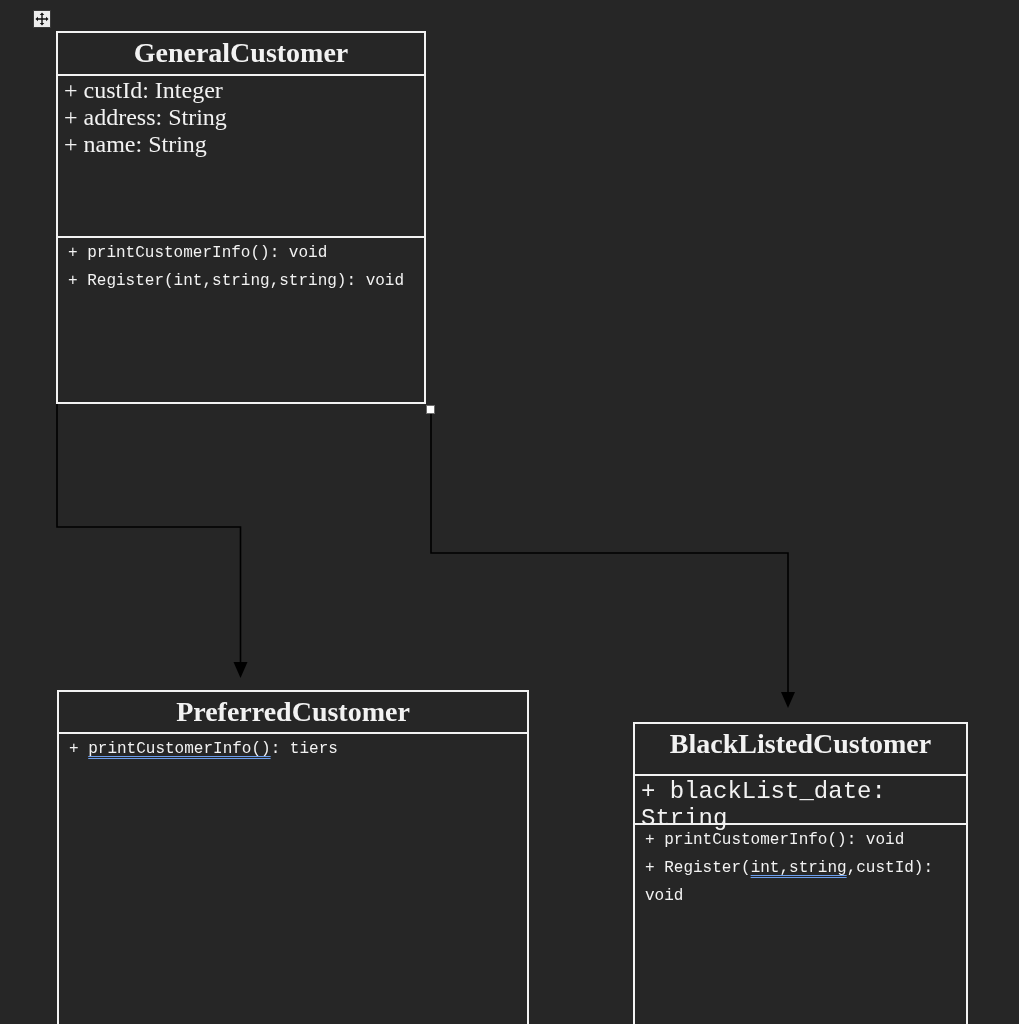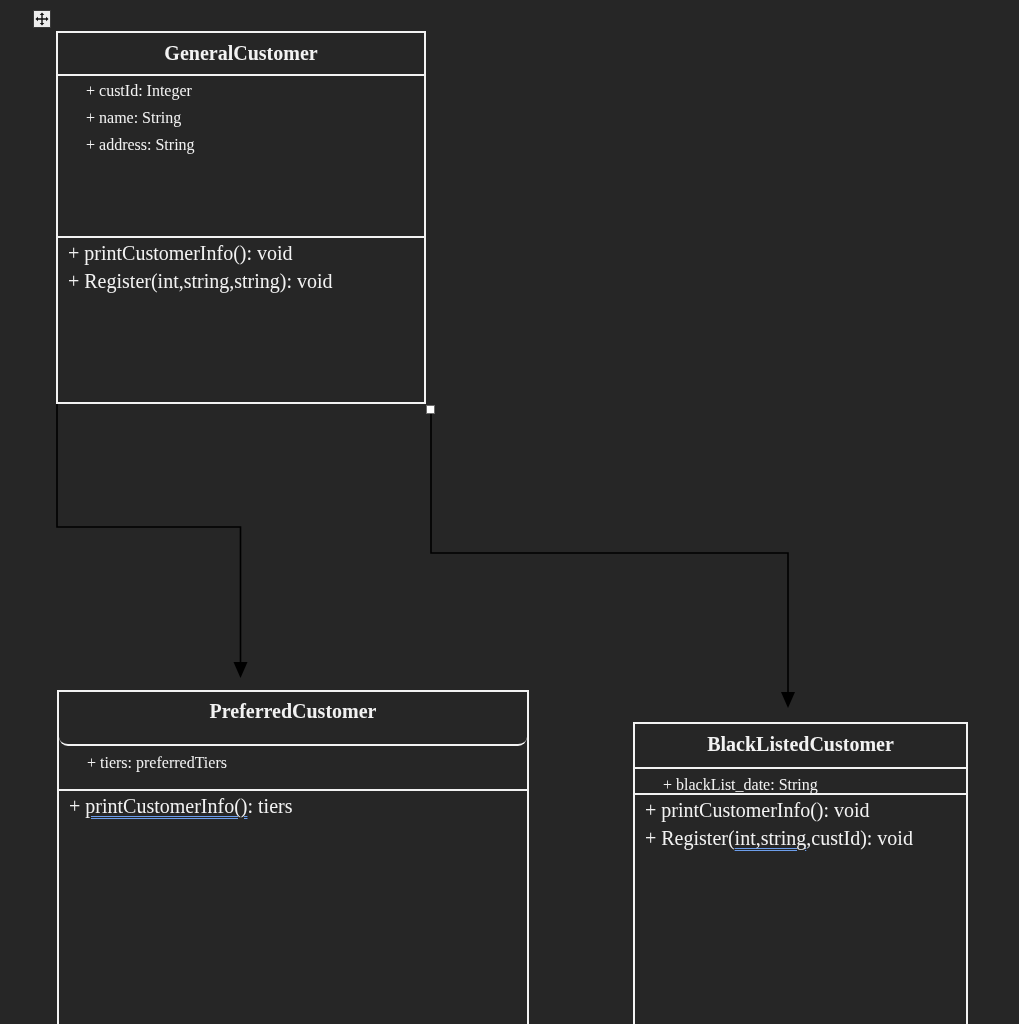--- a/index.html
+++ b/index.html
@@ -29,55 +29,56 @@
     position: absolute;
     box-sizing: border-box;
     border: 2px solid #f2f2f2;
     color: #f2f2f2;
     background: transparent;
   }
   .uml-title {
     box-sizing: border-box;
     border-bottom: 2px solid #f2f2f2;
     font-weight: bold;
-    font-size: 20px;
+    font-size: 28px;
     text-align: center;
   }
   .uml-attrs {
     box-sizing: border-box;
     border-bottom: 2px solid #f2f2f2;
-    padding: 1px 0 0 28px;
-    font-size: 16px;
+    padding: 1px 0 0 6px;
+    font-size: 24px;
     line-height: 27px;
   }
   .uml-methods {
     box-sizing: border-box;
     padding: 1px 0 0 10px;
-    font-size: 20px;
+    font-size: 16px;
     line-height: 28px;
+    font-family: Liberation Mono, monospace;
   }
   .gram {
     text-decoration-line: underline;
     text-decoration-style: double;
     text-decoration-color: #6d9eeb;
     text-decoration-thickness: 1px;
     text-underline-offset: 3px;
   }
   
   #cls-general { left: 56px; top: 31px; width: 370px; height: 373px; }
   #cls-general .uml-title { height: 43px; line-height: 40px; }
   #cls-general .uml-attrs { height: 162px; }
   
   #cls-preferred { left: 57px; top: 690px; width: 472px; height: 400px; }
-  #cls-preferred .uml-title { height: 54px; line-height: 39px; border-radius: 9px; }
+  #cls-preferred .uml-title { height: 42px; line-height: 39px; }
   #cls-preferred .uml-attrs { height: 45px; padding-top: 3px; }
   
   #cls-blacklisted { left: 633px; top: 722px; width: 335px; height: 360px; }
-  #cls-blacklisted .uml-title { height: 45px; line-height: 40px; text-align: center; }
-  #cls-blacklisted .uml-attrs { height: 26px; padding-top: 2px; }
+  #cls-blacklisted .uml-title { height: 52px; line-height: 40px; text-align: center; }
+  #cls-blacklisted .uml-attrs { height: 49px; padding-top: 2px; font-family: Liberation Mono, monospace; }
 
   .move-handle {
     position: absolute;
     left: 33px;
     top: 10px;
     width: 18px;
     height: 18px;
     background: #ededed;
     border: 1px solid #3a3a3a;
     box-sizing: border-box;
@@ -117,36 +118,33 @@
       <svg width="14" height="14" viewBox="0 0 16 16" xmlns="http://www.w3.org/2000/svg">
         <path fill="#111111" d="M8 0.5 L5.4 3.4 H7.2 V7.2 H3.4 V5.4 L0.5 8 L3.4 10.6 V8.8 H7.2 V12.6 H5.4 L8 15.5 L10.6 12.6 H8.8 V8.8 H12.6 V10.6 L15.5 8 L12.6 5.4 V7.2 H8.8 V3.4 H10.6 Z"></path>
       </svg>
     </span>
   </div>
 
   <div class="uml-class" id="cls-general">
     <div class="uml-title">GeneralCustomer</div>
     <div class="uml-attrs">
       <div>+ custId: Integer</div>
+      <div>+ address: String</div>
       <div>+ name: String</div>
-      <div>+ address: String</div>
     </div>
     <div class="uml-methods">
       <div><span>+ printCustomerInfo(): void</span></div>
       <div><span>+ Register(int,string,string): void</span></div>
     </div>
   </div>
 
   <div class="resize-handle"></div>
 
   <div class="uml-class" id="cls-preferred">
     <div class="uml-title">PreferredCustomer</div>
-    <div class="uml-attrs">
-      <div>+ tiers: preferredTiers</div>
-    </div>
     <div class="uml-methods">
       <div><span>+ </span><span class="gram">printCustomerInfo()</span><span>: tiers</span></div>
     </div>
   </div>
 
   <div class="uml-class" id="cls-blacklisted">
     <div class="uml-title">BlackListedCustomer</div>
     <div class="uml-attrs">
       <div>+ blackList_date: String</div>
     </div>

